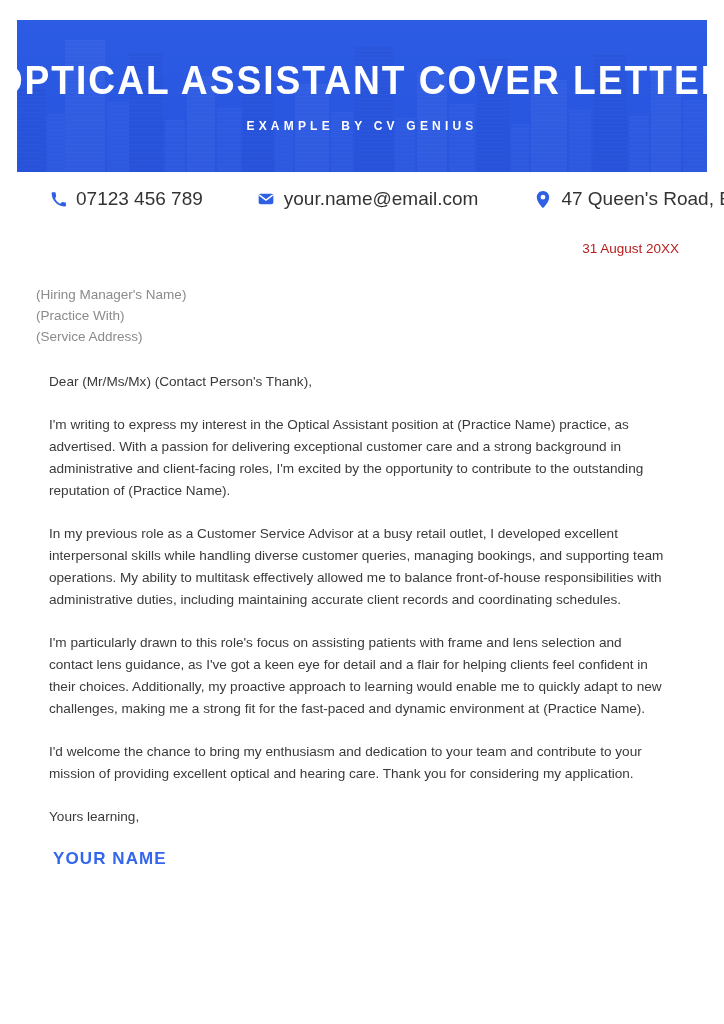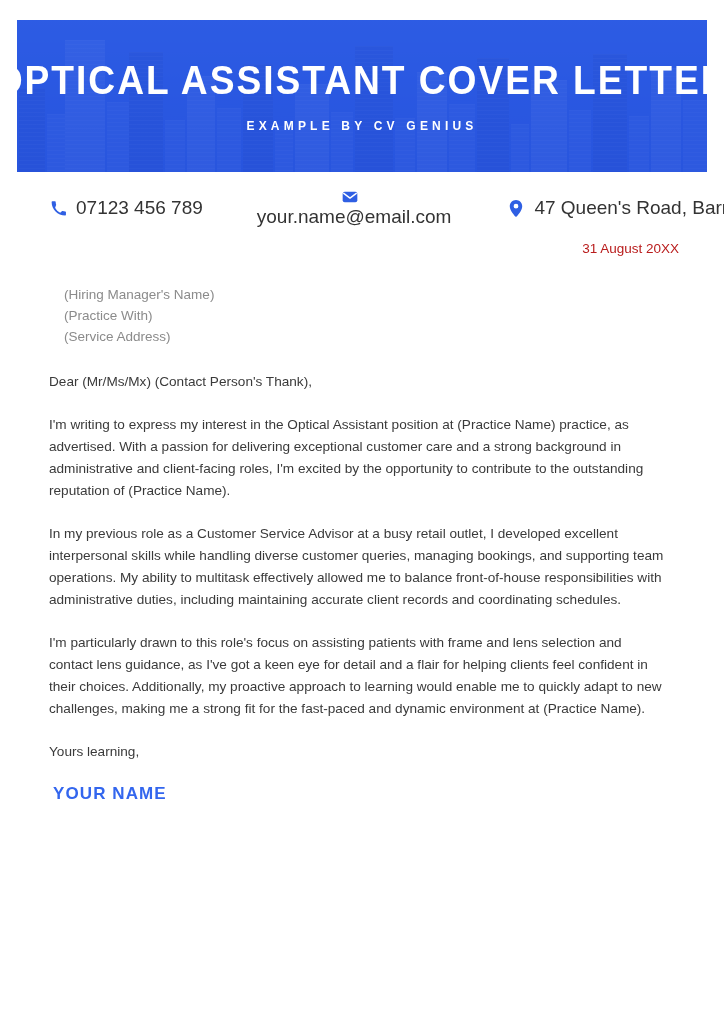--- a/index.html
+++ b/index.html
@@ -119,35 +119,35 @@
     display: inline-flex;
     align-items: center;
     justify-content: center;
     width: 18px;
     height: 18px;
     margin-right: 9px;
     flex: 0 0 auto;
   }
   .contact-item .ci-icon svg { display: block; }
   .ci-phone  { margin-right: 54px; }
-  .ci-email  { margin-right: 56px; flex-direction: column; }
+  .ci-email  { margin-right: 56px; }
 
   
   .date {
     position: absolute;
     right: 45px;
     top: 241px;
     font-size: 13.5px;
     color: #b91c1c;
     text-align: right;
   }
 
   .recipient {
     position: absolute;
-    left: 64px;
+    left: 36px;
     top: 284px;
     font-size: 13.5px;
     line-height: 21px;
     color: #8b8b8b;
   }
   .recipient div { white-space: nowrap; }
 
   .letter {
     position: absolute;
     left: 49px;
@@ -254,17 +254,18 @@
     <div>(Hiring Manager's Name)</div>
     <div>(Practice With)</div>
     <div>(Service Address)</div>
   </div>
 
   <div class="letter">
     <p class="salutation">Dear (Mr/Ms/Mx) (Contact Person's Thank),</p>
     <p class="para">I'm writing to express my interest in the Optical Assistant position at (Practice Name) practice, as advertised. With a passion for delivering exceptional customer care and a strong background in administrative and client-facing roles, I'm excited by the opportunity to contribute to the outstanding reputation of (Practice Name).</p>
     <p class="para">In my previous role as a Customer Service Advisor at a busy retail outlet, I developed excellent interpersonal skills while handling diverse customer queries, managing bookings, and supporting team operations. My ability to multitask effectively allowed me to balance front-of-house responsibilities with administrative duties, including maintaining accurate client records and coordinating schedules.</p>
     <p class="para">I'm particularly drawn to this role's focus on assisting patients with frame and lens selection and contact lens guidance, as I've got a keen eye for detail and a flair for helping clients feel confident in their choices. Additionally, my proactive approach to learning would enable me to quickly adapt to new challenges, making me a strong fit for the fast-paced and dynamic environment at (Practice Name).</p>
+    <p class="para">I'd welcome the chance to bring my enthusiasm and dedication to your team and contribute to your mission of providing excellent optical and hearing care. Thank you for considering my application.</p>
     <p class="closing">Yours learning,</p>
     <p class="signature">YOUR NAME</p>
   </div>
 
 </div>
 
 </body></html>

